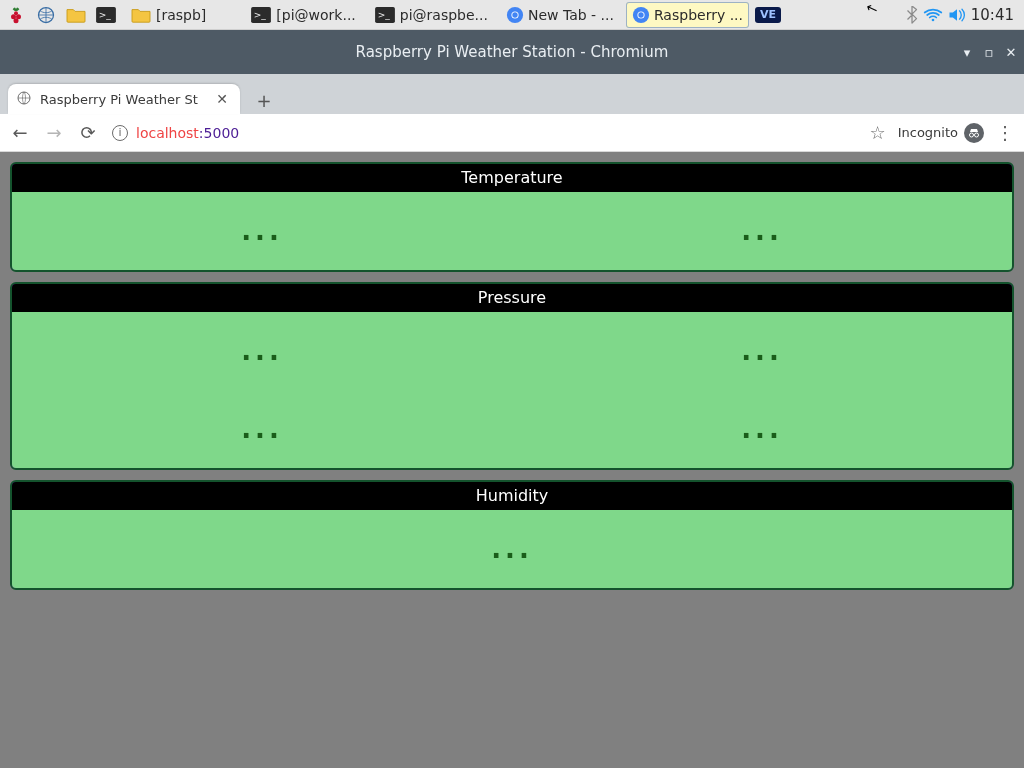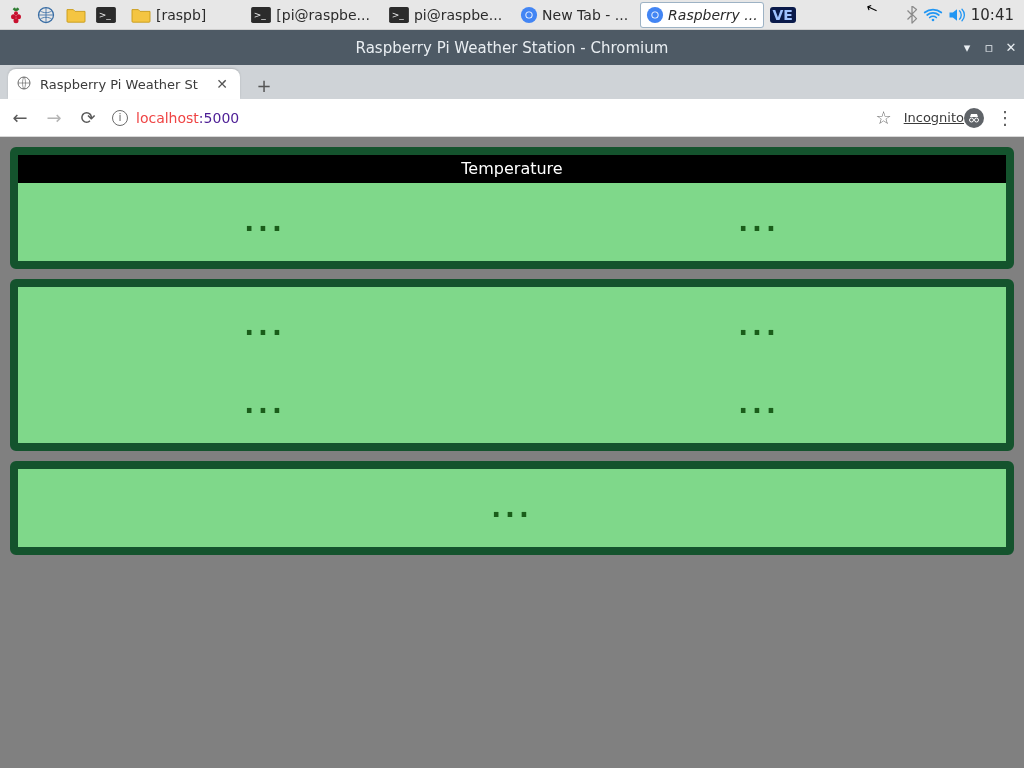--- a/index.html
+++ b/index.html
@@ -23,51 +23,51 @@
   }
   .taskbar .task-item {
     display: flex; align-items: center; gap: 4px;
     padding: 2px 6px;
     border-radius: 3px;
     height: 26px;
     max-width: 140px;
     white-space: nowrap;
     overflow: hidden;
   }
-  .taskbar .task-item.active { background: #ffffff; box-shadow: inset 0 0 0 1px #9db2c4; font-style: italic; }
+  .taskbar .task-item.active { background: #fef9c3; box-shadow: inset 0 0 0 1px #9db2c4; }
   .taskbar .spacer { flex: 1; }
   .taskbar .sys { display: flex; align-items: center; gap: 4px; padding-right: 6px; }
   .taskbar svg { display: block; }
   .folder-ic { width: 22px; height: 18px; }
   .term-ic { width: 22px; height: 18px; }
   .chrom-ic { width: 18px; height: 18px; }
-  .vnc-ic { width: 26px; height: 16px; background:#0a1a4a; color:#9fc2ff; display:flex;align-items:center;justify-content:center;font-weight:700;font-size:14px;border-radius:3px;}
+  .vnc-ic { width: 26px; height: 16px; background:#0a1a4a; color:#9fc2ff; display:flex;align-items:center;justify-content:center;font-weight:700;font-size:11px;border-radius:3px;}
   .clock { font-size: 15px; }
 
   
   .window-title {
-    height: 35px;
+    height: 44px;
     background: #4e5a65;
     color: #e9eef2;
     display: flex;
     align-items: center;
     justify-content: center;
     font-size: 15px;
     position: relative;
   }
   .window-ctrls {
     position: absolute; right: 6px; top: 0; bottom: 0;
     display: flex; align-items: center; gap: 8px;
     color: #e9eef2;
   }
   .window-ctrls span { width: 14px; text-align: center; font-size: 13px; cursor: default; }
 
   
   .tabstrip {
-    height: 34px;
+    height: 40px;
     background: #cfd3d7;
     display: flex;
     align-items: flex-end;
     padding-left: 8px;
     gap: 10px;
   }
   .tab {
     background: #ffffff;
     height: 30px;
     min-width: 232px;
@@ -107,21 +107,21 @@
   }
   .addr .info-ic {
     width: 16px; height:16px; border:1px solid #6b6b6b; border-radius:50%;
     display:flex;align-items:center;justify-content:center;font-size:11px;line-height:1;
   }
   .addr .host { color:#ef4444; }
   .addr .port { color:#4c1d95; }
   .right-tools { display:flex; align-items:center; gap:12px; }
   .star-ic { font-size:18px; color:#6b6b6b; }
   .incog {
-    display:flex;align-items:center;font-size:13px;color:#3b3b3b;text-decoration:underline;
+    display:flex;align-items:center;gap:6px;font-size:13px;color:#3b3b3b;
   }
   .incog-badge{
     width:20px;height:20px;border-radius:50%;background:#5f6368;
     display:flex;align-items:center;justify-content:center;color:#fff;font-size:11px;
   }
   .kebab { font-size:18px; letter-spacing:0; color:#5a5a5a; }
 
   
   .viewport {
     height: calc(768px - 30px - 32px - 34px - 38px);
@@ -131,21 +131,21 @@
   .page-header {
     background: #000;
     color: #2ecc40;
     text-align: center;
     font-size: 30px;
     font-weight: 600;
     padding: 18px 0 20px;
   }
   .cards { padding: 10px; display:flex; flex-direction:column; gap:10px; }
   .card {
-    border: 8px solid #14532d;
+    border: 2px solid #14532d;
     border-radius: 6px;
     overflow: hidden;
     background: #4c1d95;
   }
   .card-title {
     color: #fff;
     background: #000;
     text-align: center;
     font-size: 16px;
     padding: 4px 0 5px;
@@ -218,21 +218,21 @@
     <span>[raspb]</span>
   </div>
 
   <div class="spacer" style="flex:0 0 20px"></div>
 
   <div class="task-item">
     <svg class="term-ic" viewBox="0 0 24 20">
           <rect x="1" y="1" width="22" height="18" rx="2" fill="#2b2b2b"></rect>
           <text x="4" y="13" fill="#eee" font-size="10" font-family="monospace">&gt;_</text>
         </svg>
-    <span>[pi@raspbe...</span>
+    <span>[pi@work...</span>
   </div>
   <div class="task-item">
     <svg class="term-ic" viewBox="0 0 24 20">
           <rect x="1" y="1" width="22" height="18" rx="2" fill="#2b2b2b"></rect>
           <text x="4" y="13" fill="#eee" font-size="10" font-family="monospace">&gt;_</text>
         </svg>
     <span>pi@raspbe...</span>
   </div>
   <div class="task-item">
     <svg class="chrom-ic" viewBox="0 0 20 20">
@@ -332,28 +332,30 @@
 <div class="viewport">
   <div class="cards" id="cards-root">
         <div class="card">
           <div class="card-title">Temperature</div>
           <div class="card-body cols-2">
             <div class="cell">...</div>
             <div class="cell">...</div>
           </div>
         </div>
         <div class="card">
+          <div class="card-title">Pressure</div>
           <div class="card-body cols-2">
             <div class="cell">...</div>
             <div class="cell">...</div>
             <div class="cell">...</div>
             <div class="cell">...</div>
           </div>
         </div>
         <div class="card">
+          <div class="card-title">Humidity</div>
           <div class="card-body cols-1">
             <div class="cell">...</div>
           </div>
         </div>
       </div>
 </div>
 
 </div>
 
 </body></html>

